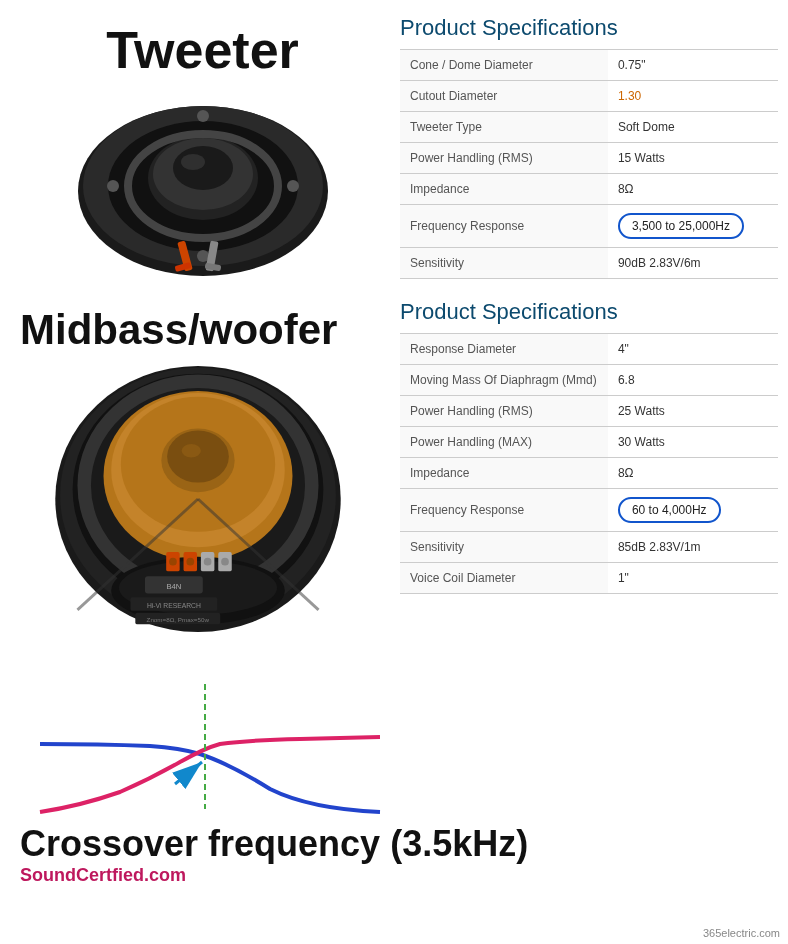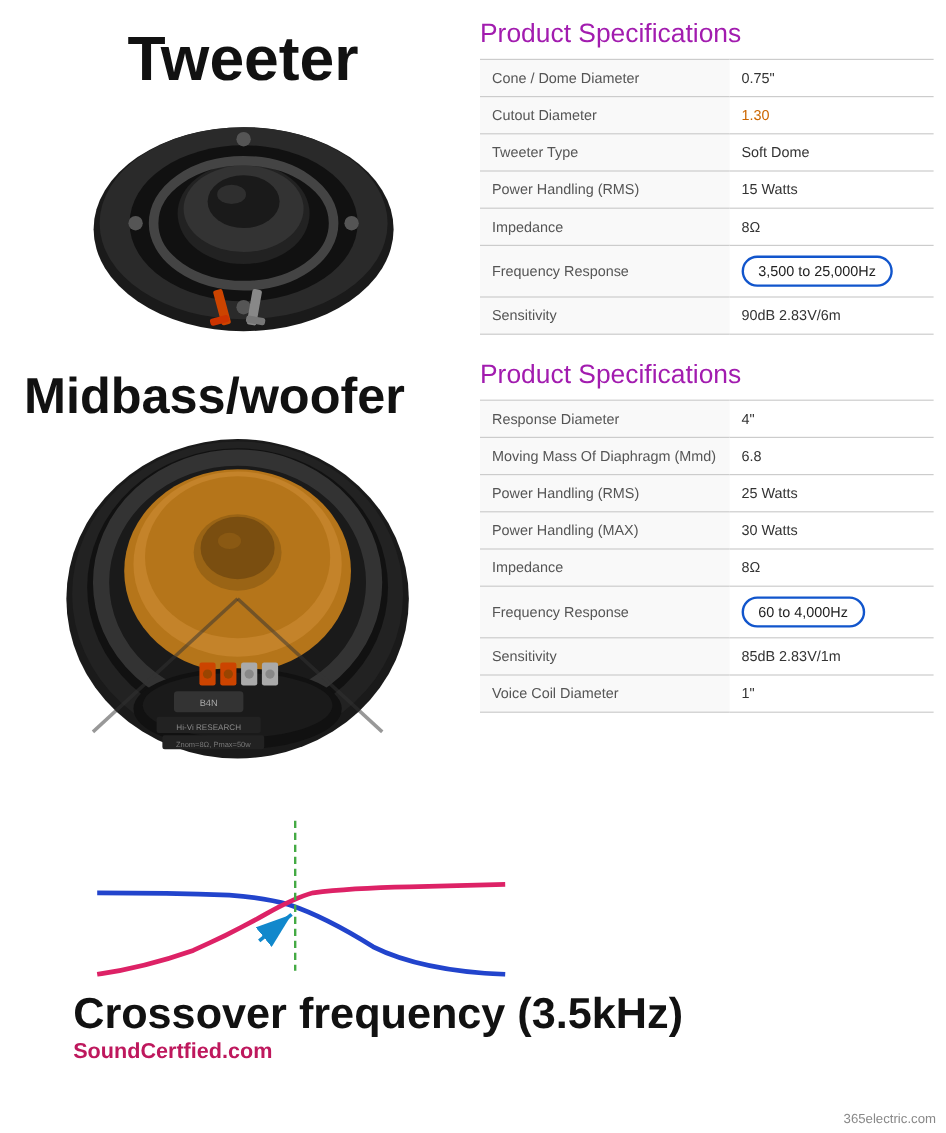--- a/index.html
+++ b/index.html
@@ -90,21 +90,21 @@
       bottom: 5px;
       right: 8px;
       font-size: 11px;
       color: #888;
     }
 
     
     .section-title {
       font-size: 22px;
       font-weight: normal;
-      color: #a21caf;
+      color: #0c4a6e;
       margin-bottom: 8px;
       margin-top: 5px;
     }
 
     .specs-table {
       width: 100%;
       border-collapse: collapse;
       margin-bottom: 20px;
       font-size: 12px;
     }
@@ -145,21 +145,20 @@
     .orange-value {
       color: #cc6600;
     }
 
     
     .bottom-section {
       display: flex;
       width: 626px;
       align-items: center;
       padding: 10px 20px 10px 20px;
-      margin-left: 41px;
     }
 
     .crossover-content {
       flex: 1;
     }
   </style>
 </head>
 <body>
 
 <div class="main-layout">

